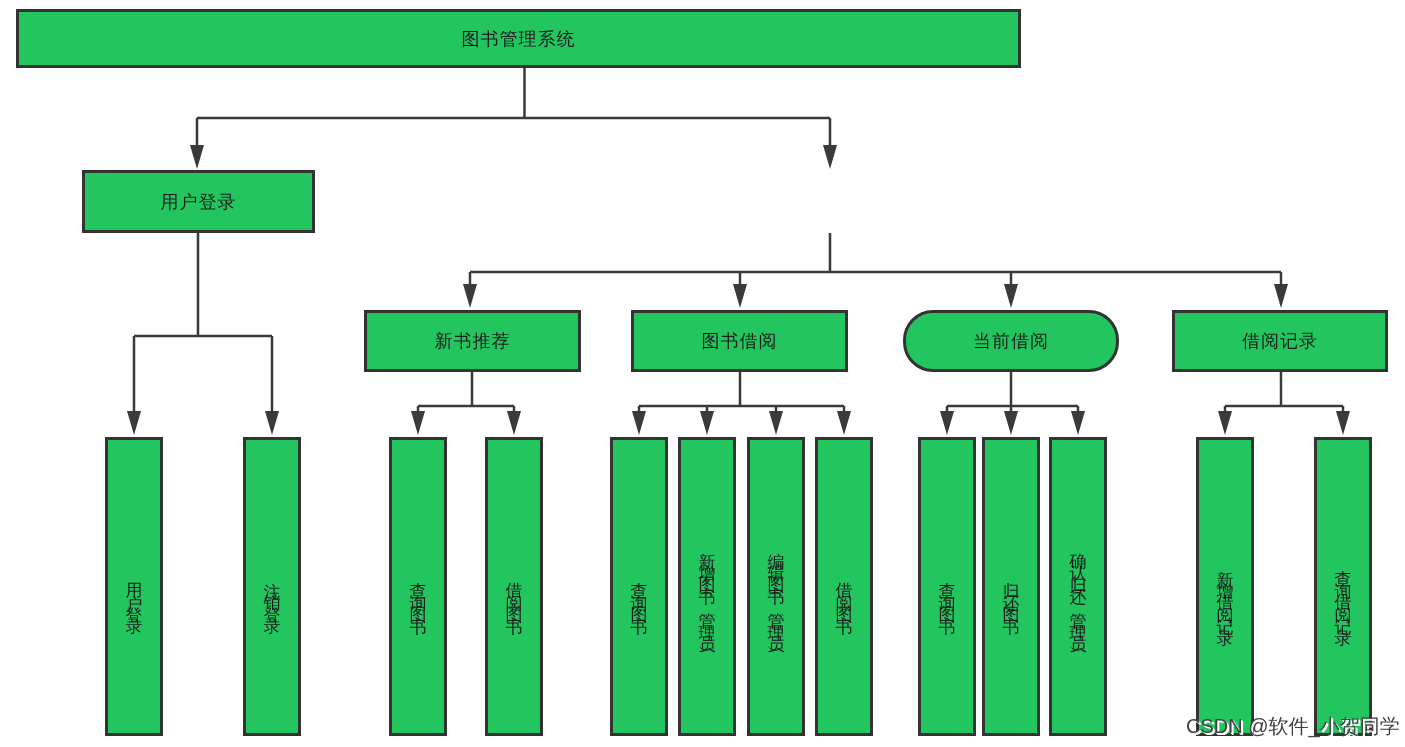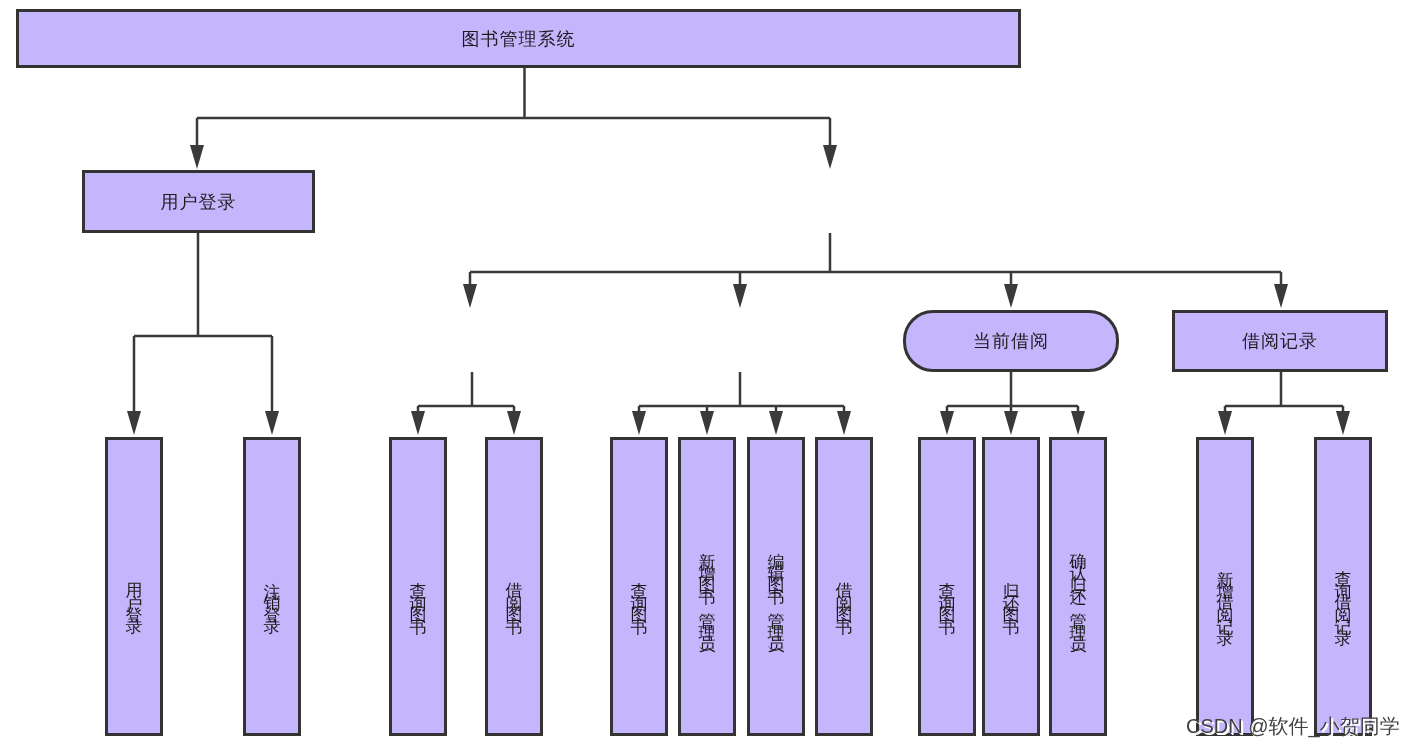--- a/index.html
+++ b/index.html
@@ -13,21 +13,21 @@
   }
   #wires {
     position: absolute;
     left: 0; top: 0;
     width: 1405px; height: 747px;
   }
   .node {
     position: absolute;
     box-sizing: border-box;
     border: 3px solid #333333;
-    background: #c4b5fd;
+    background: #22c55e;
     display: flex;
     align-items: center;
     justify-content: center;
     color: #1c1c1c;
   }
   .hnode { font-size: 18px; letter-spacing: 1px; }
   .vnode { font-size: 17px; }
   .vnode .vlabel {
     writing-mode: vertical-rl;
     text-orientation: mixed;
@@ -74,20 +74,26 @@
   </svg>
 
   <div class="node hnode" style="left:16px; top:9px; width:1005px; height:59px;">
     <span>图书管理系统</span>
   </div>
 
   <div class="node hnode" style="left:82px; top:170px; width:233px; height:63px;">
     <span>用户登录</span>
   </div>
 
+  <div class="node hnode" style="left:364px; top:310px; width:217px; height:62px;">
+    <span>新书推荐</span>
+  </div>
+  <div class="node hnode" style="left:631px; top:310px; width:217px; height:62px;">
+    <span>图书借阅</span>
+  </div>
   <div class="node hnode" style="left:903px; top:310px; width:216px; height:62px;border-radius:30px;">
     <span>当前借阅</span>
   </div>
   <div class="node hnode" style="left:1172px; top:310px; width:216px; height:62px;">
     <span>借阅记录</span>
   </div>
 
   <div class="node vnode" style="left:105px; top:437px; width:58px; height:299px;">
     <span class="vlabel">用户登录</span>
   </div>

